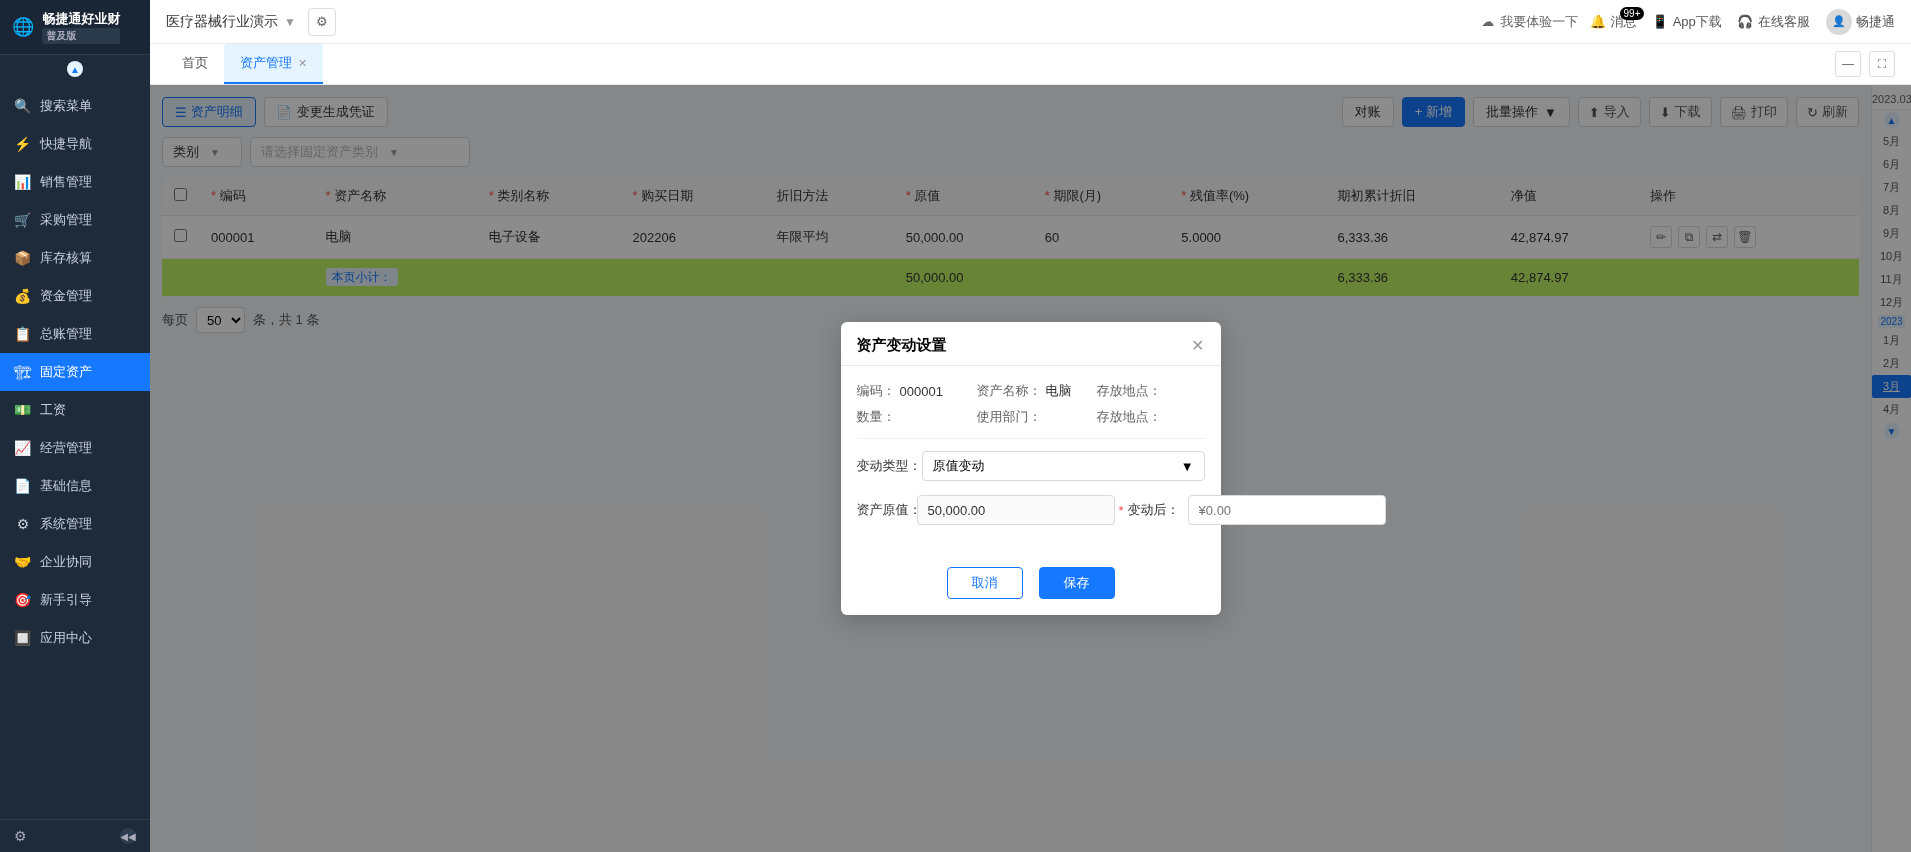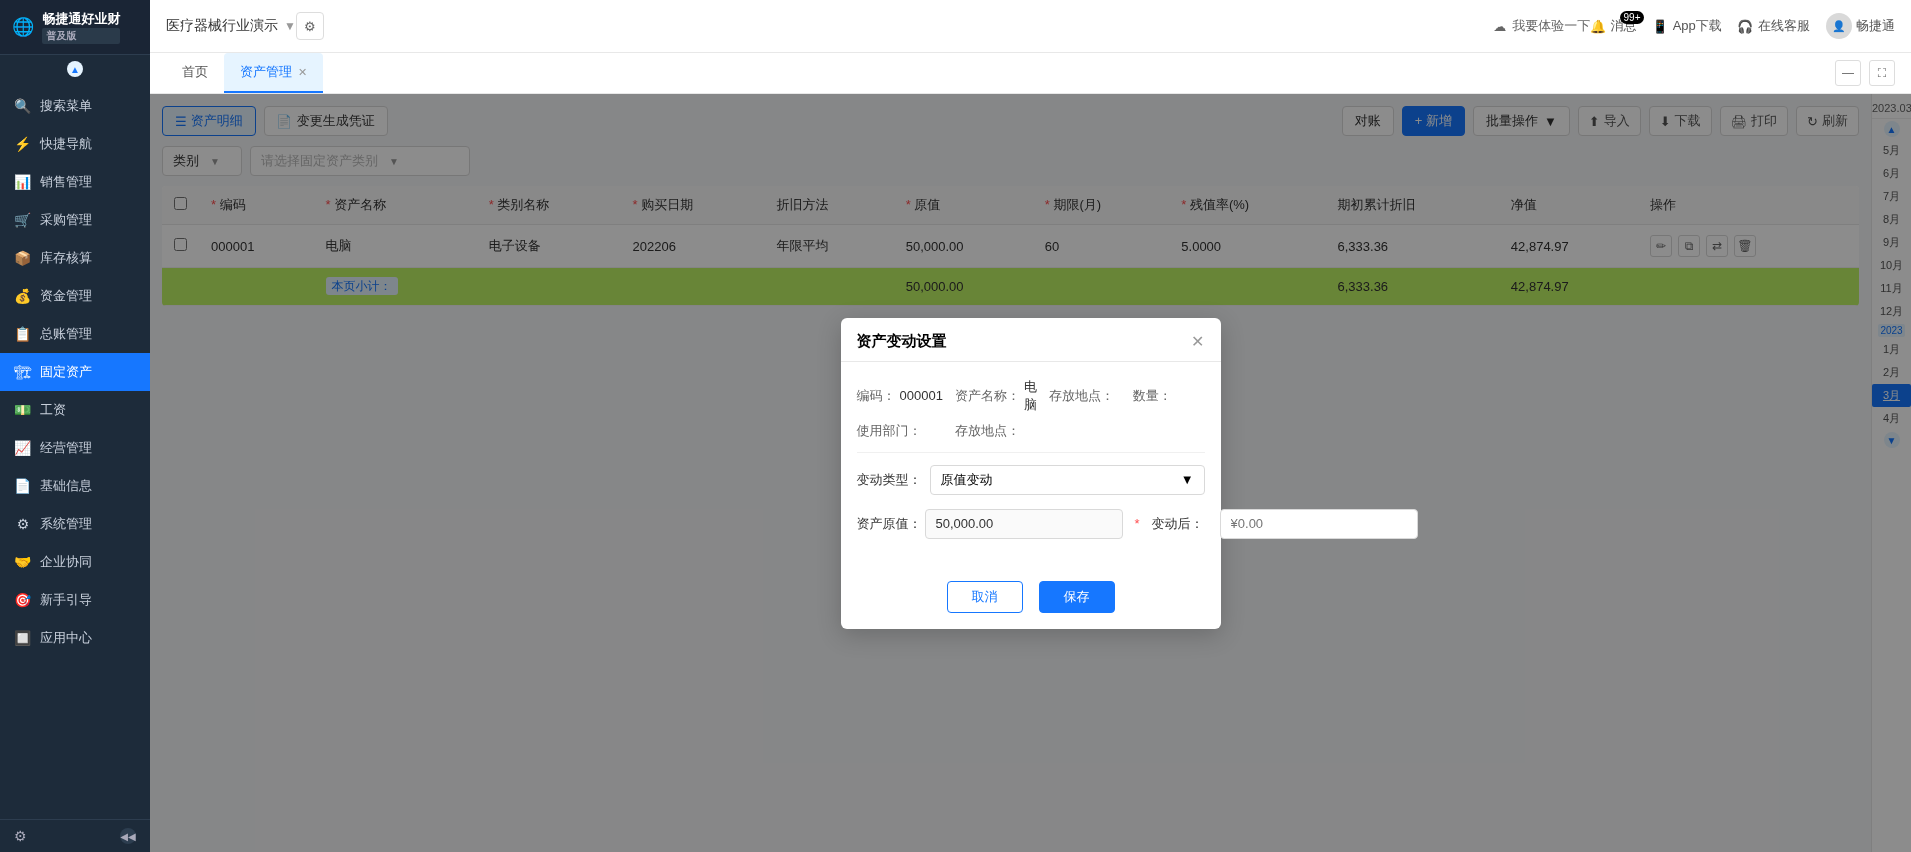--- a/index.html
+++ b/index.html
@@ -14,21 +14,21 @@
     .sidebar-item.active { background: #1677ff; color: #fff; }
     .sidebar-icon { width: 18px; height: 18px; display: flex; align-items: center; justify-content: center; font-size: 14px; flex-shrink: 0; }
     .sidebar-footer { border-top: 1px solid #2d3d4f; padding: 8px 14px; display: flex; align-items: center; justify-content: space-between; }
     .sidebar-footer-icon { color: #aab; font-size: 14px; cursor: pointer; }
     .sidebar-scroll-btn { width: 16px; height: 16px; background: #2d3e50; border-radius: 50%; display: flex; align-items: center; justify-content: center; color: #aab; cursor: pointer; font-size: 10px; }
 
     
     .main { flex: 1; display: flex; flex-direction: column; overflow: hidden; }
 
     
-    .topbar { background: #fff; height: 53px; display: flex; align-items: center; padding: 0 16px; gap: 0; border-bottom: 1px solid #e8e8e8; flex-shrink: 0; }
+    .topbar { background: #fff; height: 44px; display: flex; align-items: center; padding: 0 16px; gap: 12px; border-bottom: 1px solid #e8e8e8; flex-shrink: 0; }
     .topbar-title { font-size: 14px; color: #333; display: flex; align-items: center; gap: 6px; }
     .topbar-title-chevron { color: #999; font-size: 12px; }
     .topbar-settings { width: 28px; height: 28px; border-radius: 4px; border: 1px solid #ddd; display: flex; align-items: center; justify-content: center; cursor: pointer; color: #666; }
     .topbar-spacer { flex: 1; }
     .topbar-experience { display: flex; align-items: center; gap: 6px; color: #666; font-size: 13px; cursor: pointer; }
     .topbar-actions { display: flex; align-items: center; gap: 16px; }
     .topbar-action { display: flex; align-items: center; gap: 4px; color: #555; font-size: 13px; cursor: pointer; position: relative; }
     .badge { background: #000000; color: #fff; font-size: 10px; padding: 1px 4px; border-radius: 8px; position: absolute; top: -6px; right: -8px; min-width: 18px; text-align: center; }
     .topbar-user { display: flex; align-items: center; gap: 4px; color: #555; font-size: 13px; cursor: pointer; }
     .user-avatar { width: 26px; height: 26px; border-radius: 50%; background: #d9d9d9; display: flex; align-items: center; justify-content: center; color: #666; font-size: 11px; }
@@ -83,25 +83,25 @@
     .pagination { display: flex; align-items: center; gap: 8px; padding: 10px 0 0; font-size: 13px; color: #555; }
     .page-select { height: 26px; padding: 0 6px; border: 1px solid #d9d9d9; border-radius: 3px; background: #fff; font-size: 13px; }
 
     
     .modal-overlay { position: absolute; top: 0; left: 0; right: 0; bottom: 0; background: rgba(0,0,0,0.45); display: flex; align-items: center; justify-content: center; z-index: 1000; }
     .modal { background: #fff; border-radius: 6px; width: 380px; box-shadow: 0 6px 24px rgba(0,0,0,0.2); }
     .modal-header { padding: 14px 16px 10px; border-bottom: 1px solid #e8e8e8; display: flex; align-items: center; justify-content: space-between; }
     .modal-title { font-size: 15px; font-weight: 600; color: #000000; }
     .modal-close { color: #999; font-size: 16px; cursor: pointer; }
     .modal-body { padding: 16px; }
-    .modal-info-grid { display: grid; grid-template-columns: 1fr 1fr 1fr 1fr; gap: 8px 12px; margin-bottom: 12px; }
+    .modal-info-grid { display: grid; grid-template-columns: 1fr 1fr 1fr; gap: 8px 12px; margin-bottom: 12px; }
     .modal-info-item { display: flex; align-items: center; gap: 4px; font-size: 13px; color: #333; }
     .modal-info-label { color: #666; white-space: nowrap; }
     .modal-divider { height: 1px; background: #f0f0f0; margin: 12px 0; }
-    .modal-field { display: flex; align-items: center; gap: 8px; margin-bottom: 14px; font-size: 13px; }
+    .modal-field { display: flex; align-items: center; gap: 0; margin-bottom: 14px; font-size: 13px; }
     .modal-field-label { color: #333; white-space: nowrap; min-width: 60px; }
     .modal-select { flex: 1; height: 30px; border: 1px solid #d9d9d9; border-radius: 4px; padding: 0 10px; font-size: 13px; display: flex; align-items: center; justify-content: space-between; cursor: pointer; background: #fff; }
     .modal-input { flex: 1; height: 30px; border: 1px solid #d9d9d9; border-radius: 4px; padding: 0 10px; font-size: 13px; color: #333; }
     .modal-footer { display: flex; justify-content: center; gap: 16px; padding: 12px 16px 16px; }
     .btn-cancel { height: 32px; padding: 0 24px; border: 1px solid #1677ff; border-radius: 4px; background: #fff; color: #1677ff; font-size: 13px; cursor: pointer; }
     .btn-save { height: 32px; padding: 0 24px; border-radius: 4px; background: #1677ff; border: 1px solid #1677ff; color: #fff; font-size: 13px; cursor: pointer; }
   </style>
 </head>
 <body>
 
@@ -347,20 +347,27 @@
   <td></td>
   <td></td>
   <td>6,333.36</td>
   <td>42,874.97</td>
   <td></td>
 </tr>
             </tbody>
         </table>
       </div>
 
+      <div class="pagination">
+        <span>每页</span>
+        <select class="page-select">
+          <option>50</option>
+        </select>
+        <span>条，共 1 条</span>
+      </div>
     </div>
 
     <div class="right-panel" id="right-panel">
     <div class="right-date-header">2023.03</div>
         <div class="scroll-indicator">▲</div>
         <div class="right-month">5月</div>
         <div class="right-month">6月</div>
         <div class="right-month">7月</div>
         <div class="right-month">8月</div>
         <div class="right-month">9月</div>

